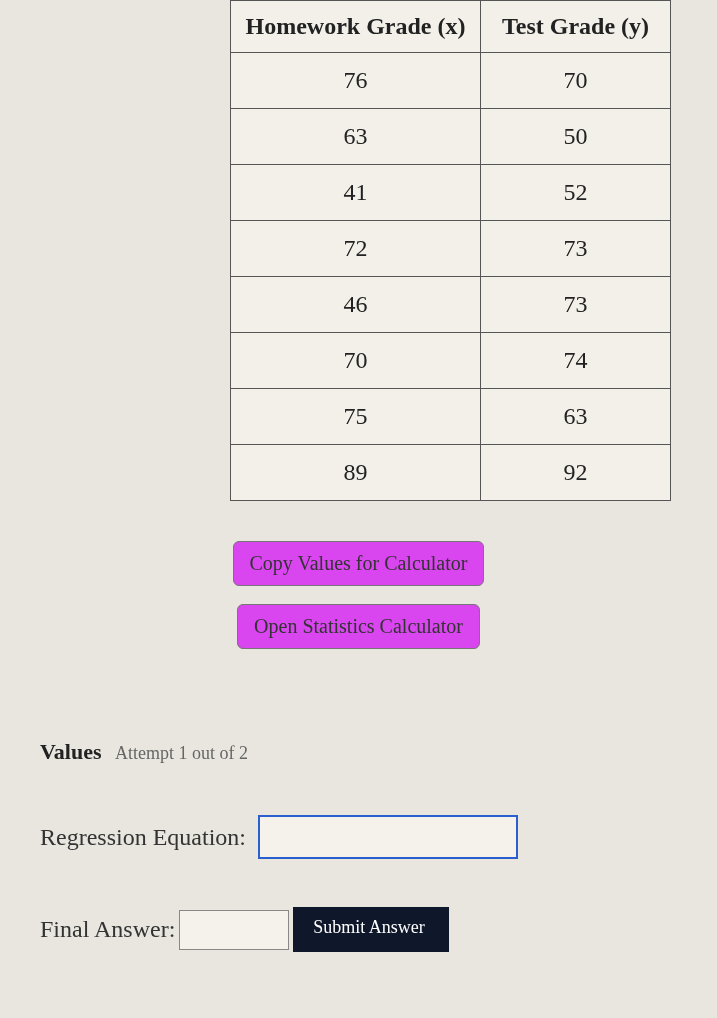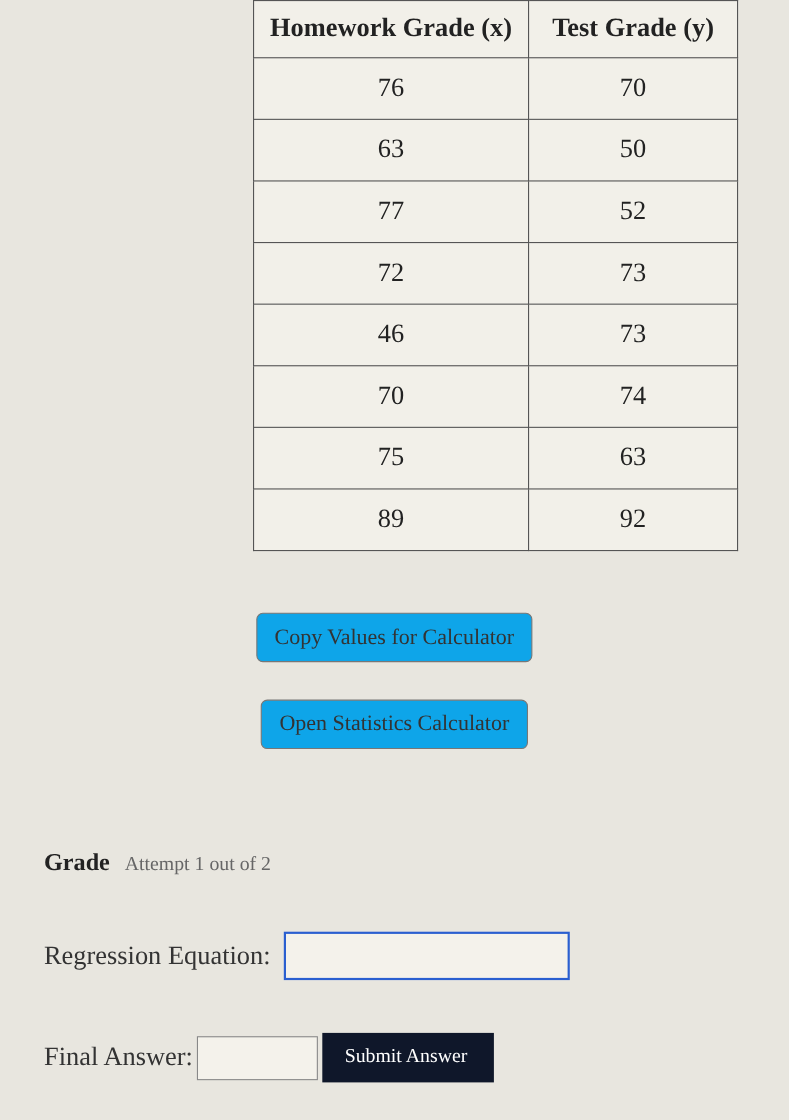--- a/index.html
+++ b/index.html
@@ -43,24 +43,23 @@
     flex-direction: column;
     align-items: center;
     gap: 18px;
   }
   .btn-outline {
     border: 1px solid #777;
     border-radius: 6px;
     padding: 10px 16px;
     font-size: 20px;
     font-family: Georgia, serif;
-    background: #0ea5e9;
+    background: #d946ef;
     color: #333;
     cursor: pointer;
-    margin-top: 16px;
   }
   .answer-section {
     margin-top: 70px;
     padding: 20px 20px 0 20px;
   }
   .answer-label {
     font-size: 22px;
     color: #222;
   }
   .answer-label .attempt {
@@ -131,21 +130,21 @@
     <tbody>
       <tr>
           <td>76</td>
           <td>70</td>
         </tr>
       <tr>
           <td>63</td>
           <td>50</td>
         </tr>
       <tr>
-          <td>77</td>
+          <td>41</td>
           <td>52</td>
         </tr>
       <tr>
           <td>72</td>
           <td>73</td>
         </tr>
       <tr>
           <td>46</td>
           <td>73</td>
         </tr>
@@ -164,21 +163,21 @@
     </tbody>
   </table>
 
   <div class="button-col">
     <button class="btn-outline">Copy Values for Calculator</button>
     <button class="btn-outline">Open Statistics Calculator</button>
   </div>
 
   <div class="answer-section">
     <div class="answer-label">
-      <b>Grade</b>
+      <b>Values</b>
       <span class="attempt">Attempt 1 out of 2</span>
     </div>
 
     <div class="reg-row">
       <span class="reg-label">Regression Equation:</span>
       <input class="reg-input" type="text" value="" style="">
     </div>
 
     <div class="final-row">
       <span class="final-label">Final Answer:</span>

